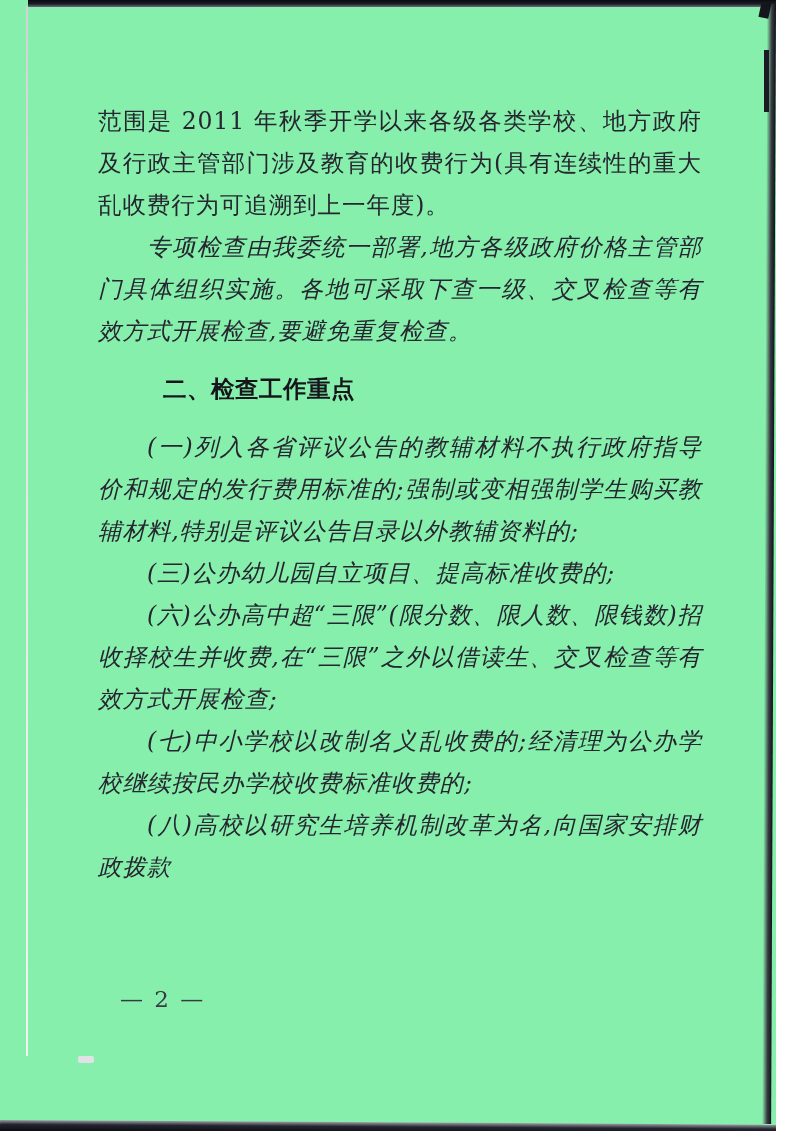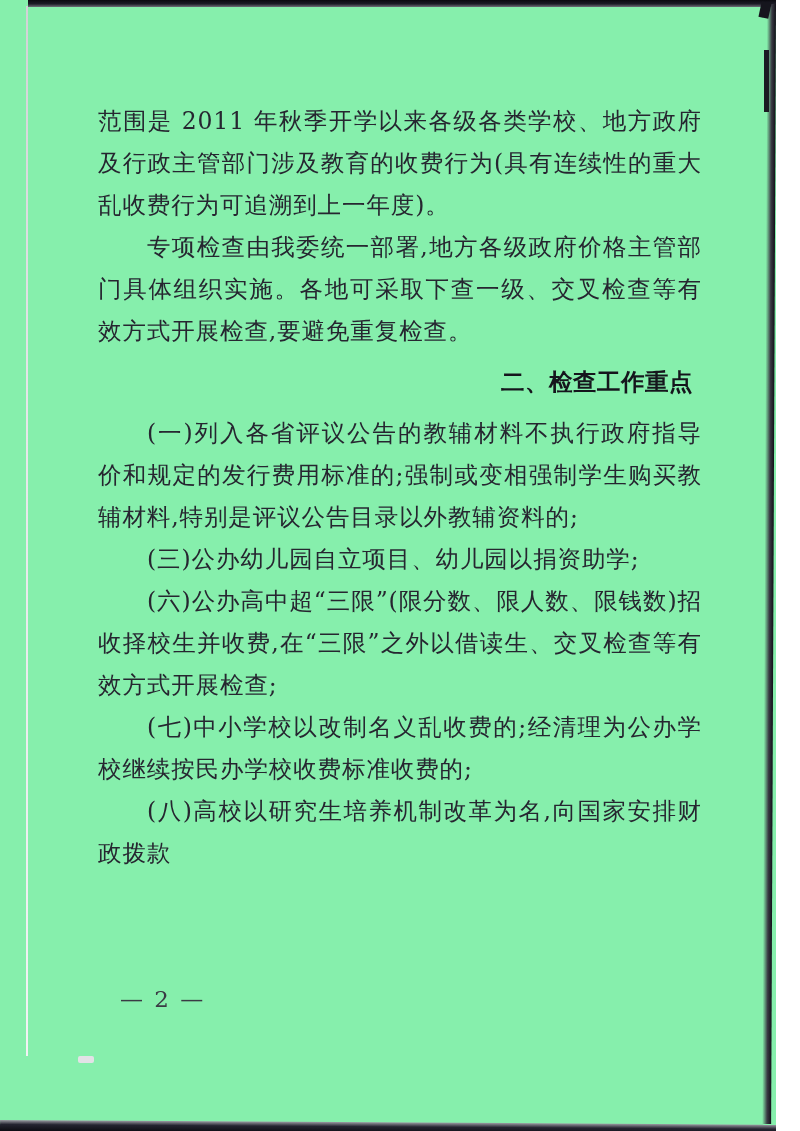--- a/index.html
+++ b/index.html
@@ -81,32 +81,32 @@
     color: #262630;
     letter-spacing: 0.9px;
     text-align: justify;
     text-justify: inter-character;
     margin: 0;
     word-break: break-all;
   }
 
   .para.indent {
     text-indent: 49px;
+    font-style: italic;
   }
 
   .heading {
     font-size: 23.5px;
     line-height: 42px;
     color: #15151c;
     font-weight: 700;
     letter-spacing: 0.5px;
     text-indent: 49px;
-    margin: 9px;
+    margin: 16px;
     font-family: "DejaVu Sans", "Liberation Sans", sans-serif;
-    text-align: right;
   }
 
   .page-number {
     position: absolute;
     left: 120px;
     top: 986px;
     font-size: 23px;
     color: #3a3a44;
     letter-spacing: 2px;
     font-family: "DejaVu Serif", "Liberation Serif", serif;
@@ -123,21 +123,21 @@
   <div class="scan-corner-nick"></div>
   <div class="scan-right-blot"></div>
   <div class="scan-edge-bottom"></div>
   <div class="scan-speck"></div>
 
   <div class="body-text">
       <p class="para">范围是 2011 年秋季开学以来各级各类学校、地方政府及行政主管部门涉及教育的收费行为(具有连续性的重大乱收费行为可追溯到上一年度)。</p>
       <p class="para indent">专项检查由我委统一部署,地方各级政府价格主管部门具体组织实施。各地可采取下查一级、交叉检查等有效方式开展检查,要避免重复检查。</p>
       <p class="heading">二、检查工作重点</p>
       <p class="para indent">(一)列入各省评议公告的教辅材料不执行政府指导价和规定的发行费用标准的;强制或变相强制学生购买教辅材料,特别是评议公告目录以外教辅资料的;</p>
-      <p class="para indent">(三)公办幼儿园自立项目、幼儿园以捐资助学;</p>
+      <p class="para indent">(三)公办幼儿园自立项目、提高标准收费的;</p>
       <p class="para indent">(六)公办高中超“三限”(限分数、限人数、限钱数)招收择校生并收费,在“三限”之外以借读生、交叉检查等有效方式开展检查;</p>
       <p class="para indent">(七)中小学校以改制名义乱收费的;经清理为公办学校继续按民办学校收费标准收费的;</p>
       <p class="para indent">(八)高校以研究生培养机制改革为名,向国家安排财政拨款</p>
     </div>
 
   <div class="page-number">— 2 —</div>
 
 </div>
 
 </body></html>

